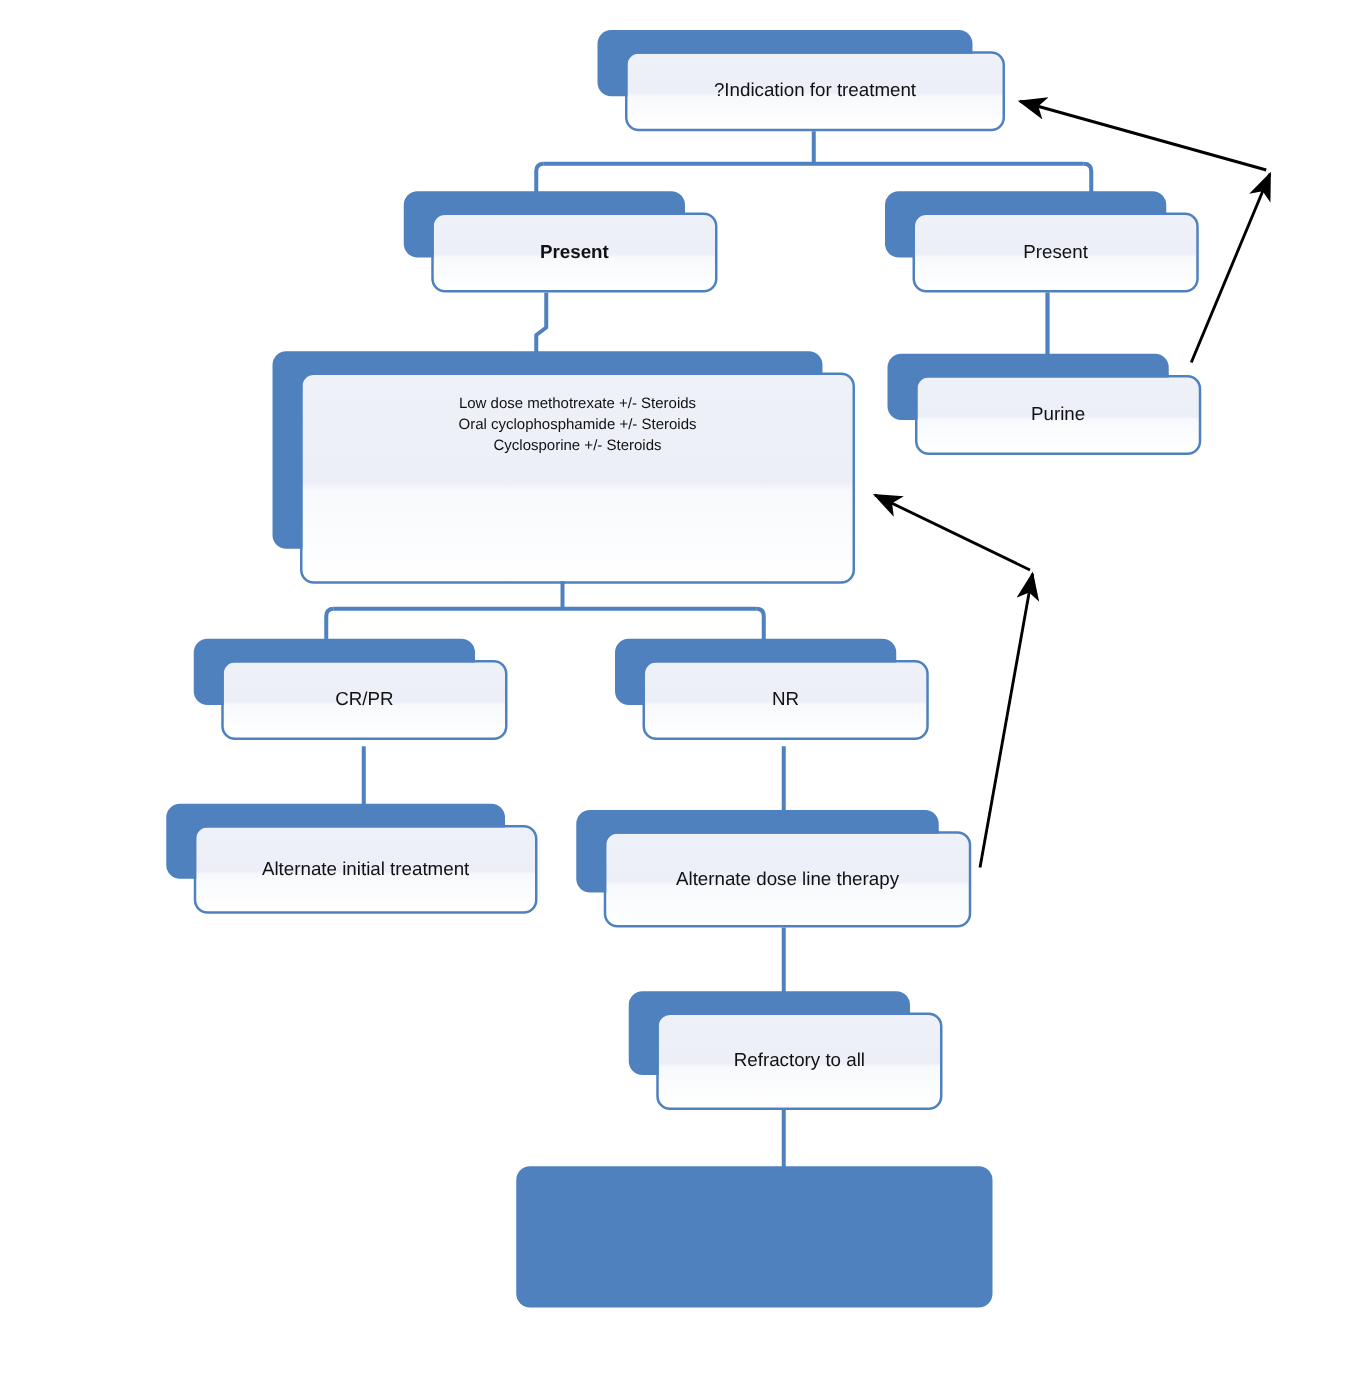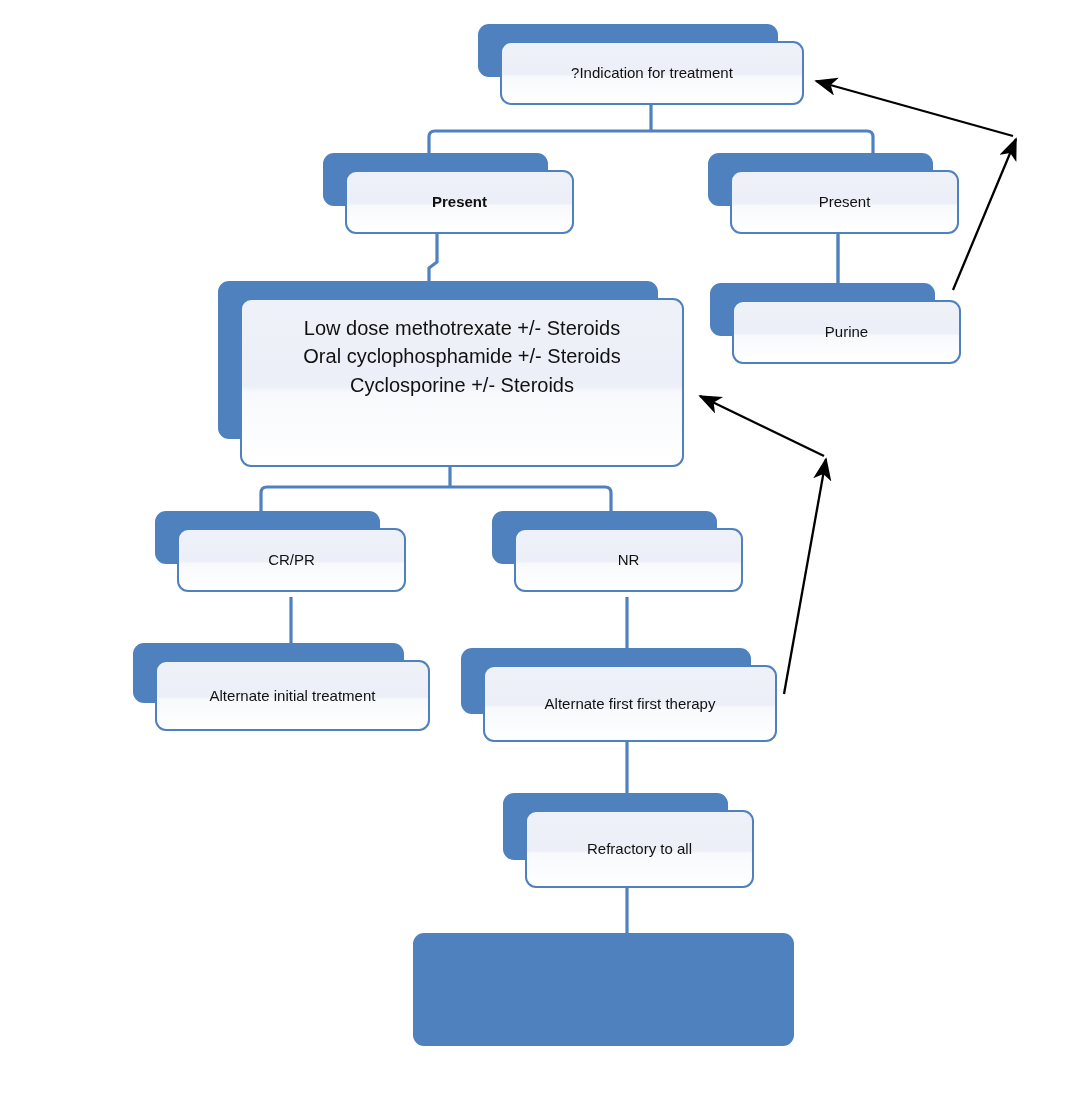--- a/index.html
+++ b/index.html
@@ -71,21 +71,21 @@
     white-space: pre-line;
   }
   
   .node.multiline .face {
     align-items: flex-start;
   }
   .node.multiline .label {
     padding-top: 14px;
   }
   .node.big .label {
-    font-size: 20px;
+    font-size: 12px;
   }
 </style>
 </head>
 <body>
 
 <div id="canvas">
 
   <svg id="connectors" viewBox="0 0 1080 1099">
     <defs>
       <marker id="arrowhead" markerWidth="11" markerHeight="11" refX="9.2" refY="4" orient="auto" markerUnits="strokeWidth">
@@ -174,21 +174,21 @@
   <div class="node" style="left:133px; top:643px; width:297px; height:88px;">
     <div class="shadow"></div>
     <div class="face">
       <span class="label">Alternate initial treatment</span>
     </div>
   </div>
 
   <div class="node" style="left:461px; top:648px; width:316px; height:94px;">
     <div class="shadow"></div>
     <div class="face">
-      <span class="label">Alternate first first therapy</span>
+      <span class="label">Alternate dose line therapy</span>
     </div>
   </div>
 
   <div class="node" style="left:503px; top:793px; width:251px; height:95px;text-decoration:underline;">
     <div class="shadow"></div>
     <div class="face">
       <span class="label">Refractory to all</span>
     </div>
   </div>
 

